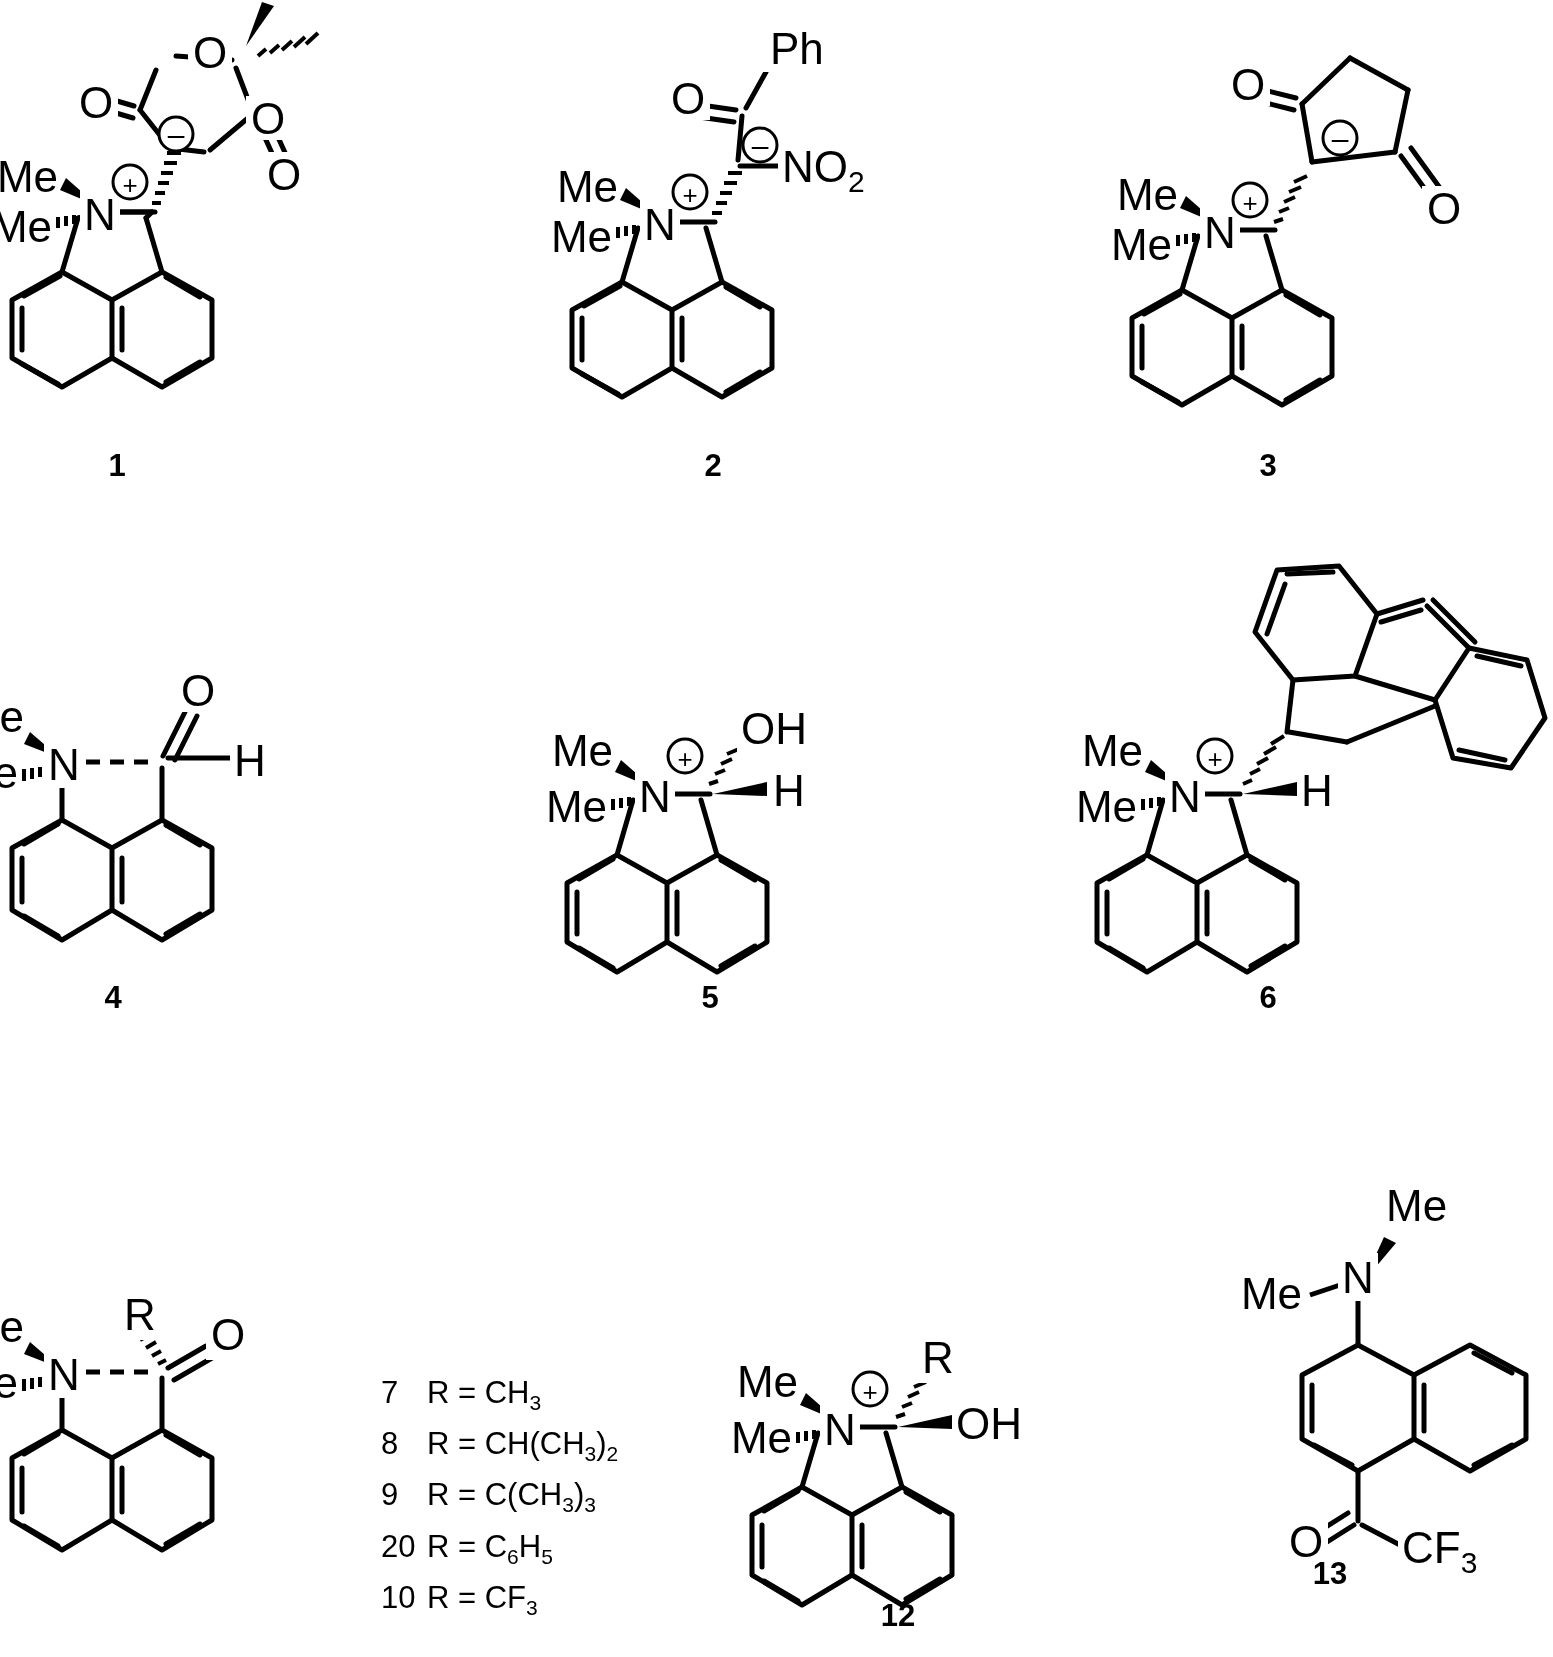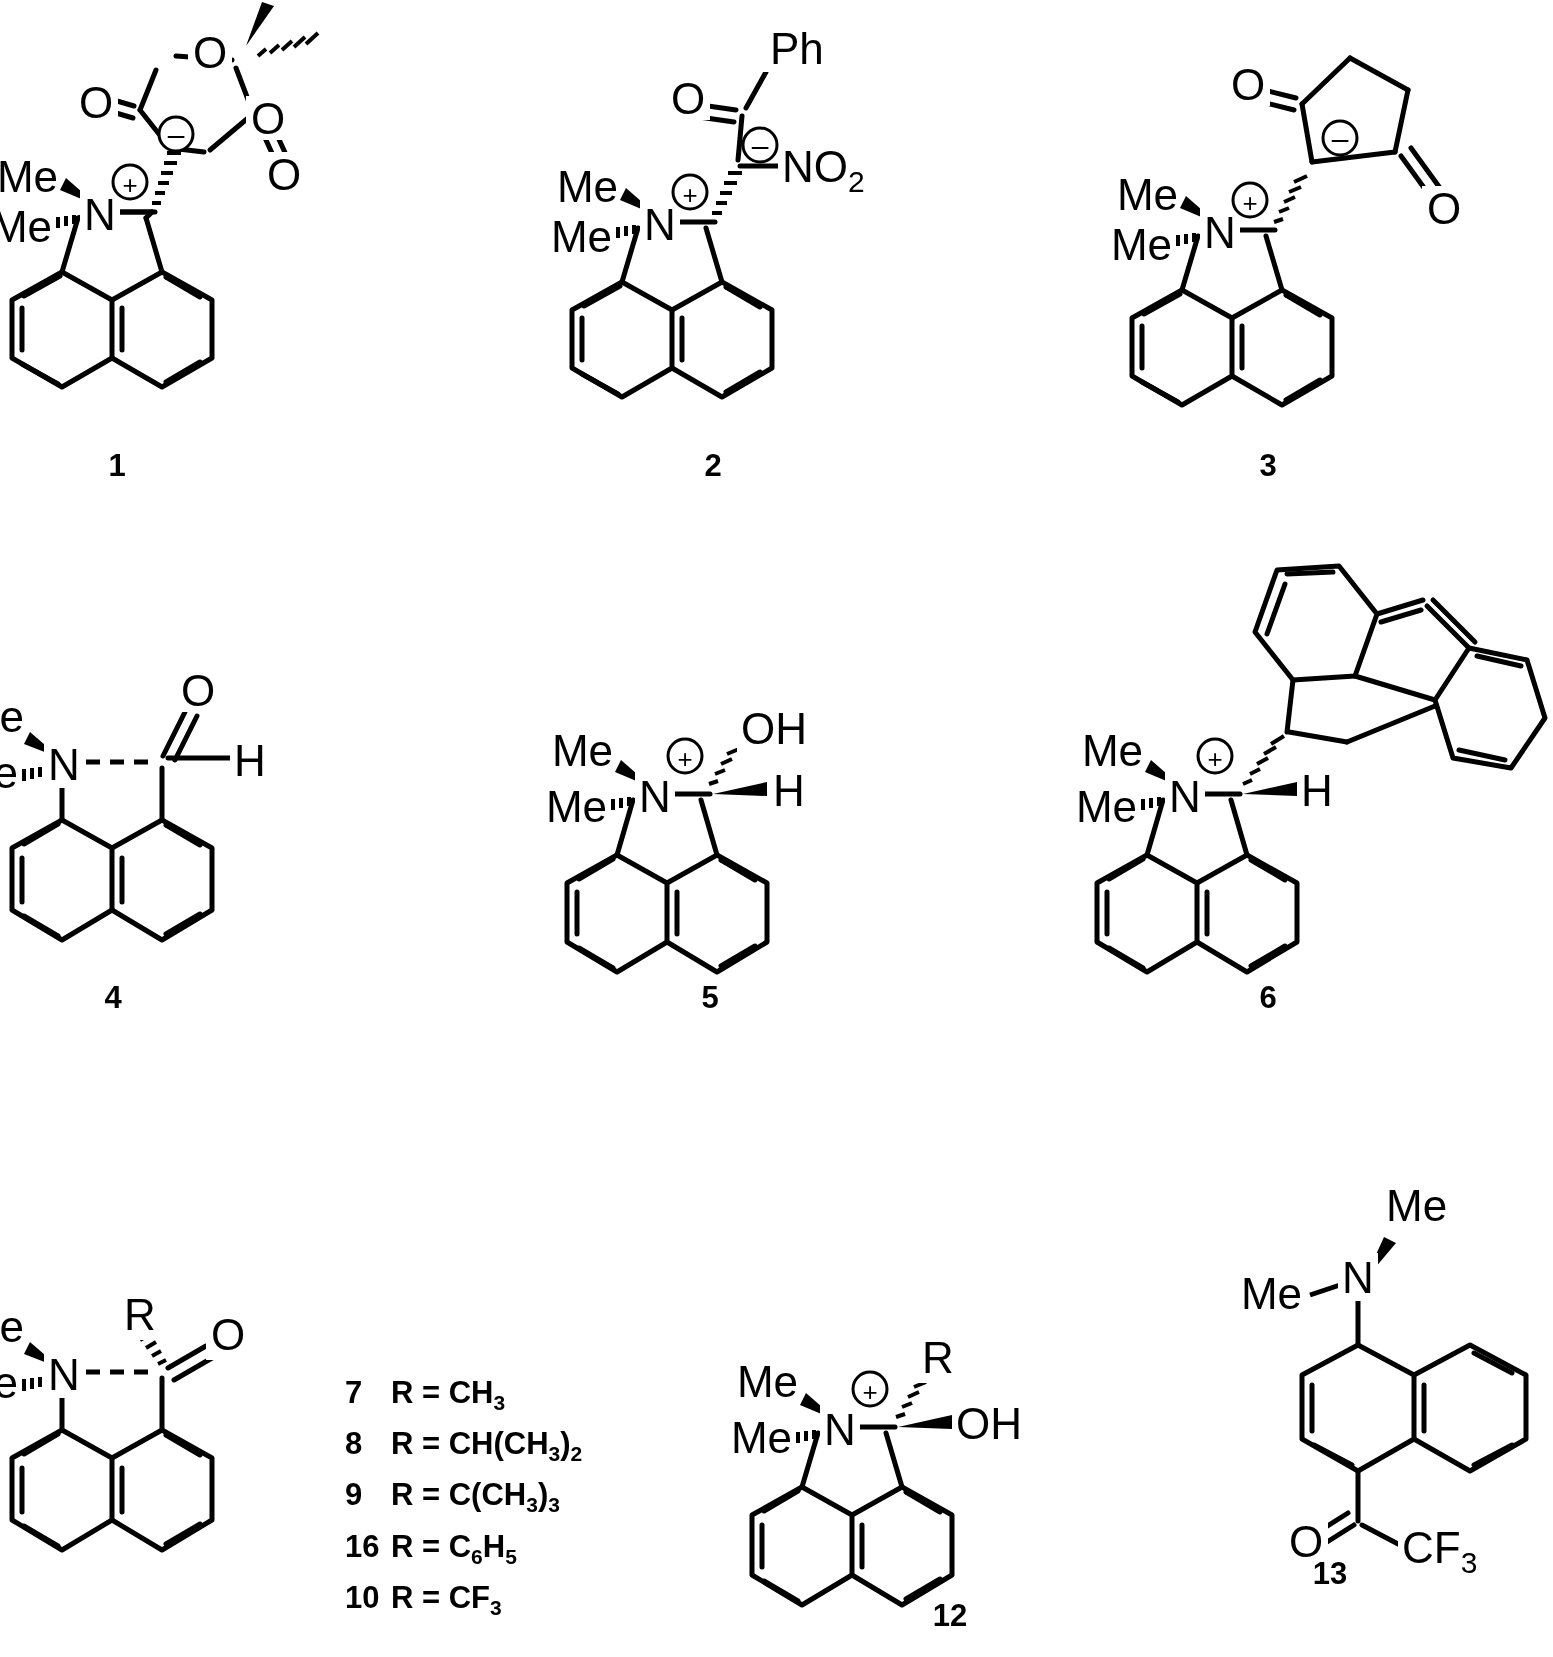--- a/index.html
+++ b/index.html
@@ -1,20 +1,20 @@
 <!DOCTYPE html>
 <html><head>
 <meta charset="utf-8">
 <style>
   html,body{margin:0;padding:0;background:#ffffff;}
   body{width:1553px;height:1657px;position:relative;font-family:"Liberation Sans",sans-serif;}
   .scheme{position:absolute;left:0;top:0;width:1553px;height:1657px;}
   .cmpd{position:absolute;}
   .num{position:absolute;font-family:"Liberation Sans",sans-serif;font-weight:bold;font-size:31px;color:#000;text-align:center;}
-  .legend{position:absolute;font-family:"Liberation Sans",sans-serif;font-weight:bold;font-size:31px;color:#000;white-space:nowrap;line-height:41px;}
+  .legend{position:absolute;font-family:"Liberation Sans",sans-serif;font-weight:normal;font-size:31px;color:#000;white-space:nowrap;line-height:41px;margin-left:36px;}
   .legend .n{display:inline-block;width:46px;}
   .legend sub{font-size:21px;}
   svg{display:block;overflow:visible;}
   text{font-family:"Liberation Sans",sans-serif;fill:#000;}
 </style>
 </head>
 <body>
 
 <div class="scheme">
 
@@ -488,21 +488,21 @@
     <text x="24" y="142">Me</text>
     <text x="18" y="198">Me</text>
   </g>
 </svg>
 </div>
 
 <div class="legend" style="left:345px;top:1372px;">
   <div><span class="n">7</span>R&nbsp;=&nbsp;CH<sub>3</sub></div>
   <div><span class="n">8</span>R&nbsp;=&nbsp;CH(CH<sub>3</sub>)<sub>2</sub></div>
   <div><span class="n">9</span>R&nbsp;=&nbsp;C(CH<sub>3</sub>)<sub>3</sub></div>
-  <div><span class="n">16</span>R&nbsp;=&nbsp;C<sub>6</sub>H<sub>5</sub></div>
+  <div><span class="n">20</span>R&nbsp;=&nbsp;C<sub>6</sub>H<sub>5</sub></div>
   <div><span class="n">10</span>R&nbsp;=&nbsp;CF<sub>3</sub></div>
 </div>
 
 <div class="cmpd" style="left:740px;top:1205px;">
 <svg width="360" height="400" viewBox="0 0 360 400">
   <g stroke="#000" stroke-width="5" fill="none" stroke-linecap="round" stroke-linejoin="round">
     <path d="M62,282 L12,310 L12,370 L62,400 L112,370 L112,310 Z"></path>
     <path d="M112,310 L162,282 L212,310 L212,370 L162,400 L112,370"></path>
     <path d="M22,320 L22,362"></path>
     <path d="M24,376 L58,396"></path>
@@ -539,21 +539,21 @@
   <g font-size="44" text-anchor="end">
     <text x="58" y="192">Me</text>
     <text x="52" y="248">Me</text>
   </g>
   <g>
     <circle cx="130" cy="184" r="17" fill="#fff" stroke="#000" stroke-width="3"></circle>
     <text x="130" y="196" font-size="26" text-anchor="middle">+</text>
   </g>
 </svg>
 </div>
-<div class="num" style="left:920px;top:1598px;width:60px;">12</div>
+<div class="num" style="left:868px;top:1598px;width:60px;">12</div>
 
 <div class="cmpd" style="left:1150px;top:1105px;">
 <svg width="400" height="480" viewBox="0 0 400 480">
   <g stroke="#000" stroke-width="5" fill="none" stroke-linecap="round" stroke-linejoin="round">
 
     <path d="M208,240 L152,270 L152,334 L208,366 L264,334 L264,270 Z"></path>
 
     <path d="M264,270 L320,240 L376,270 L376,334 L320,366 L264,334"></path>
 
     <path d="M162,280 L162,326"></path>

